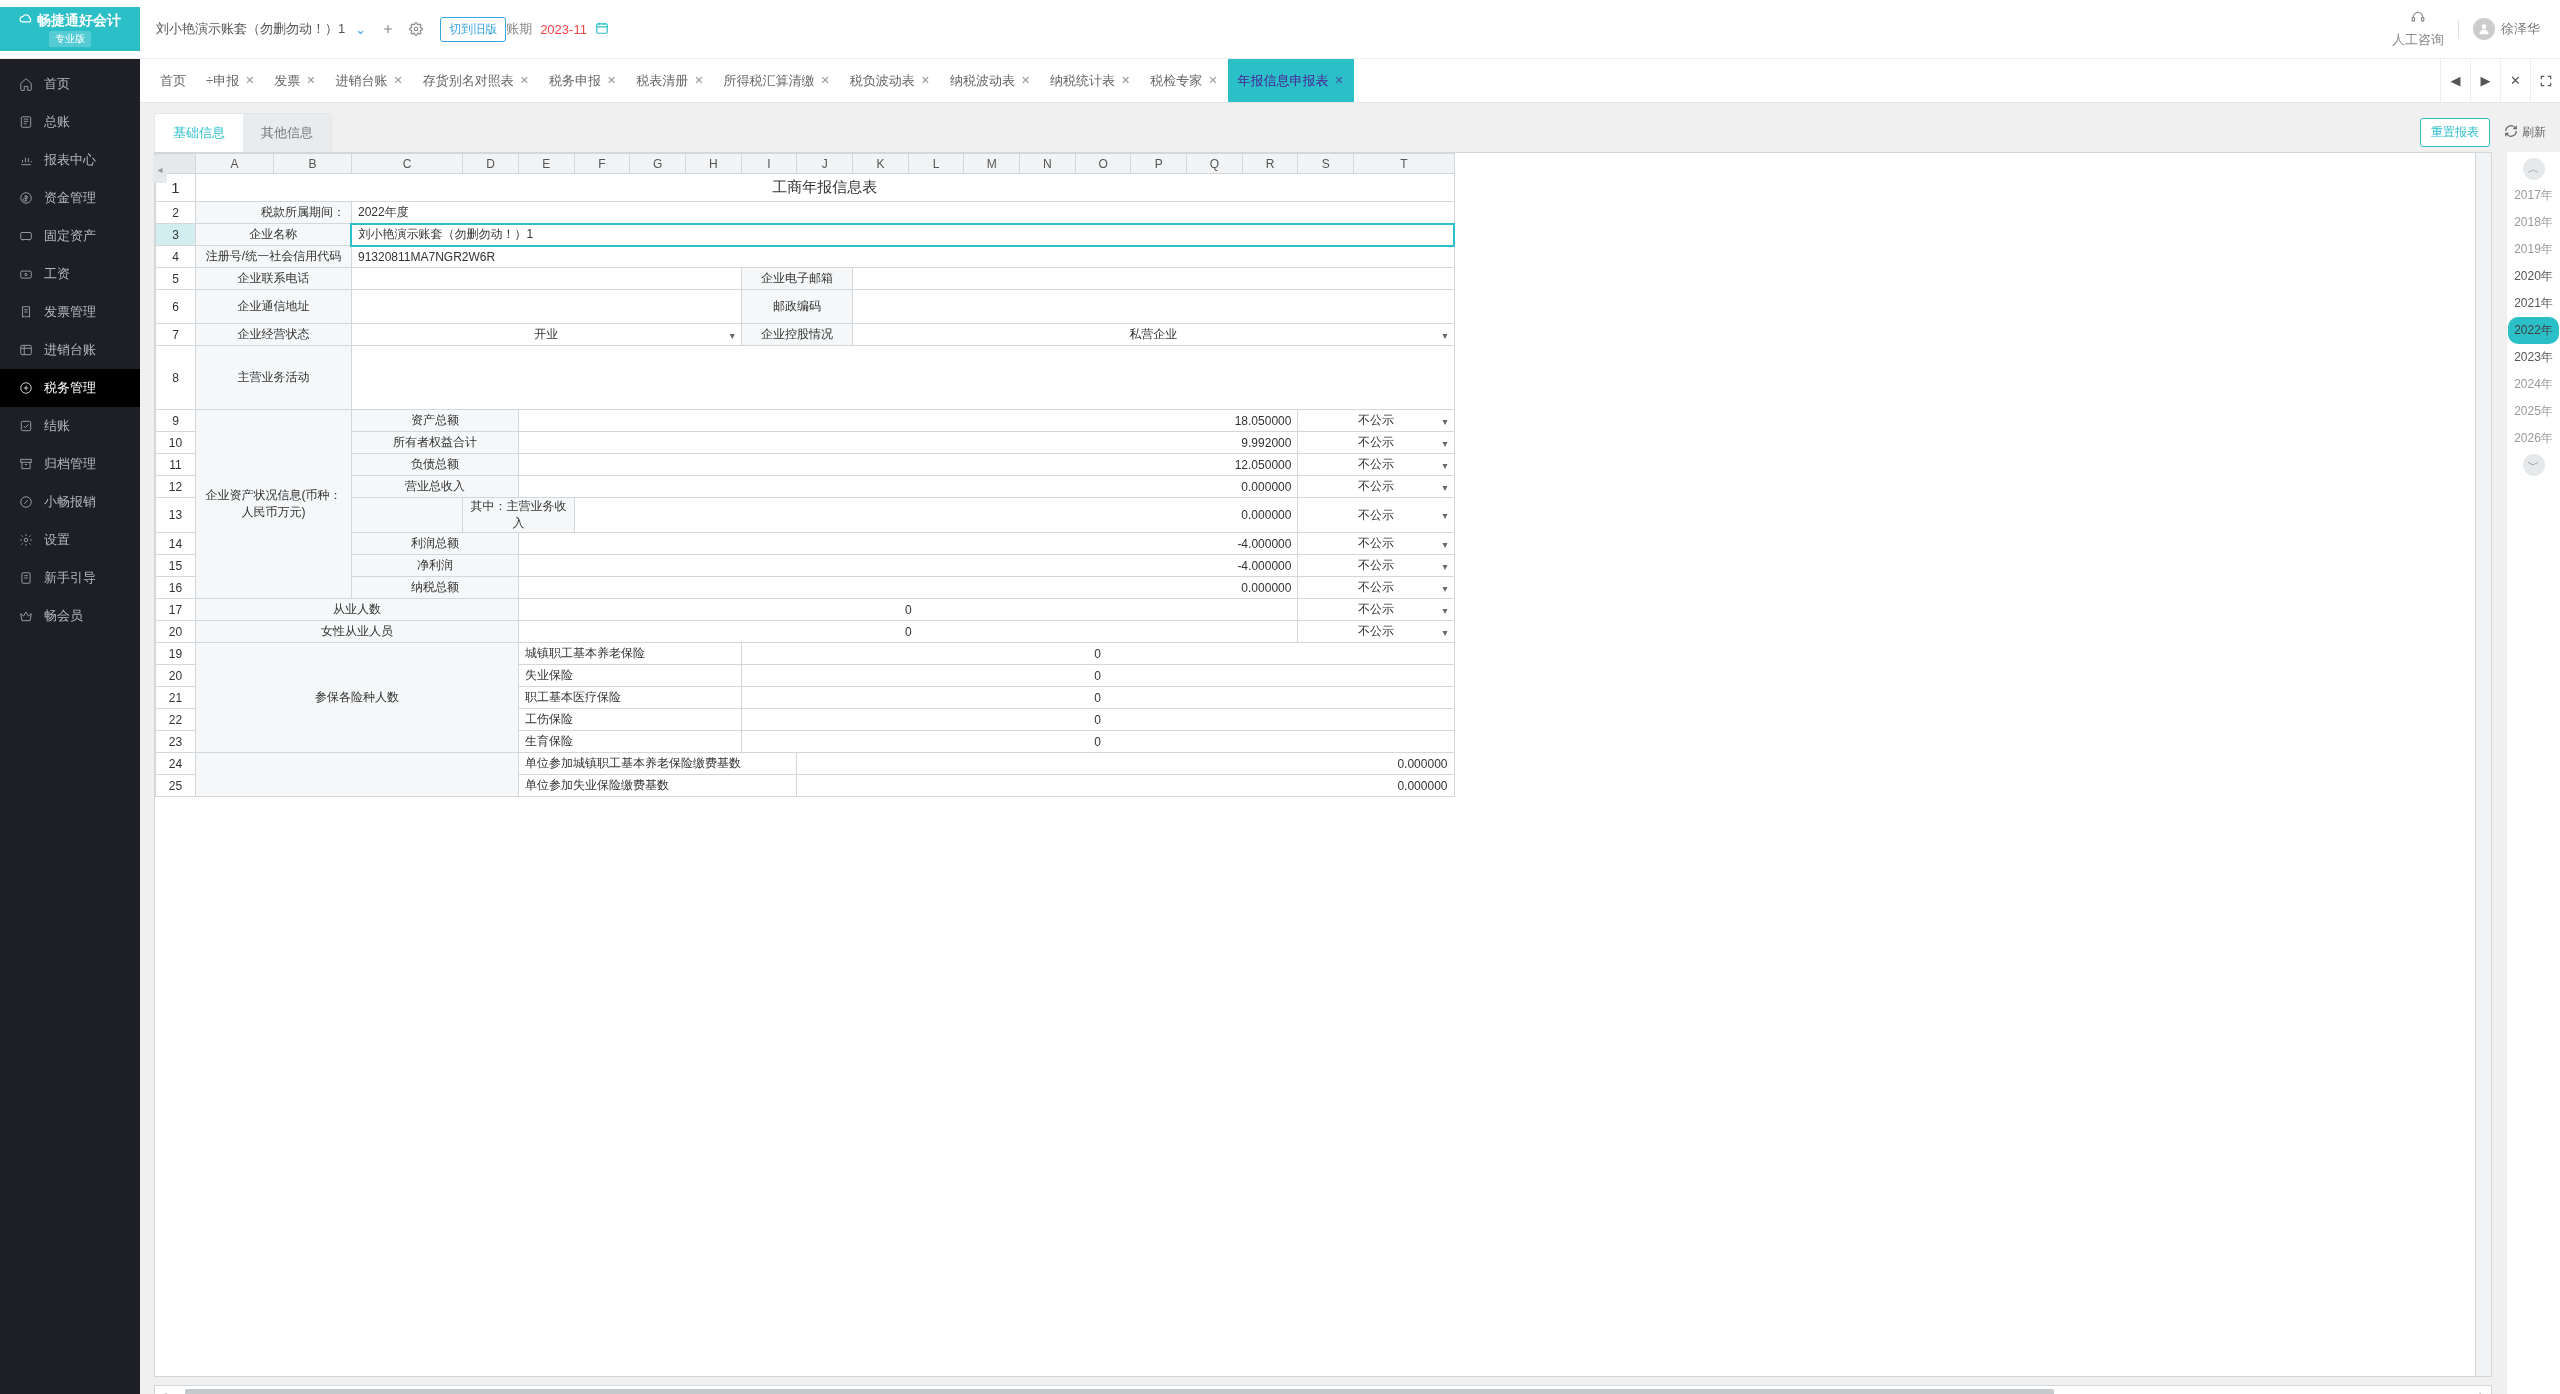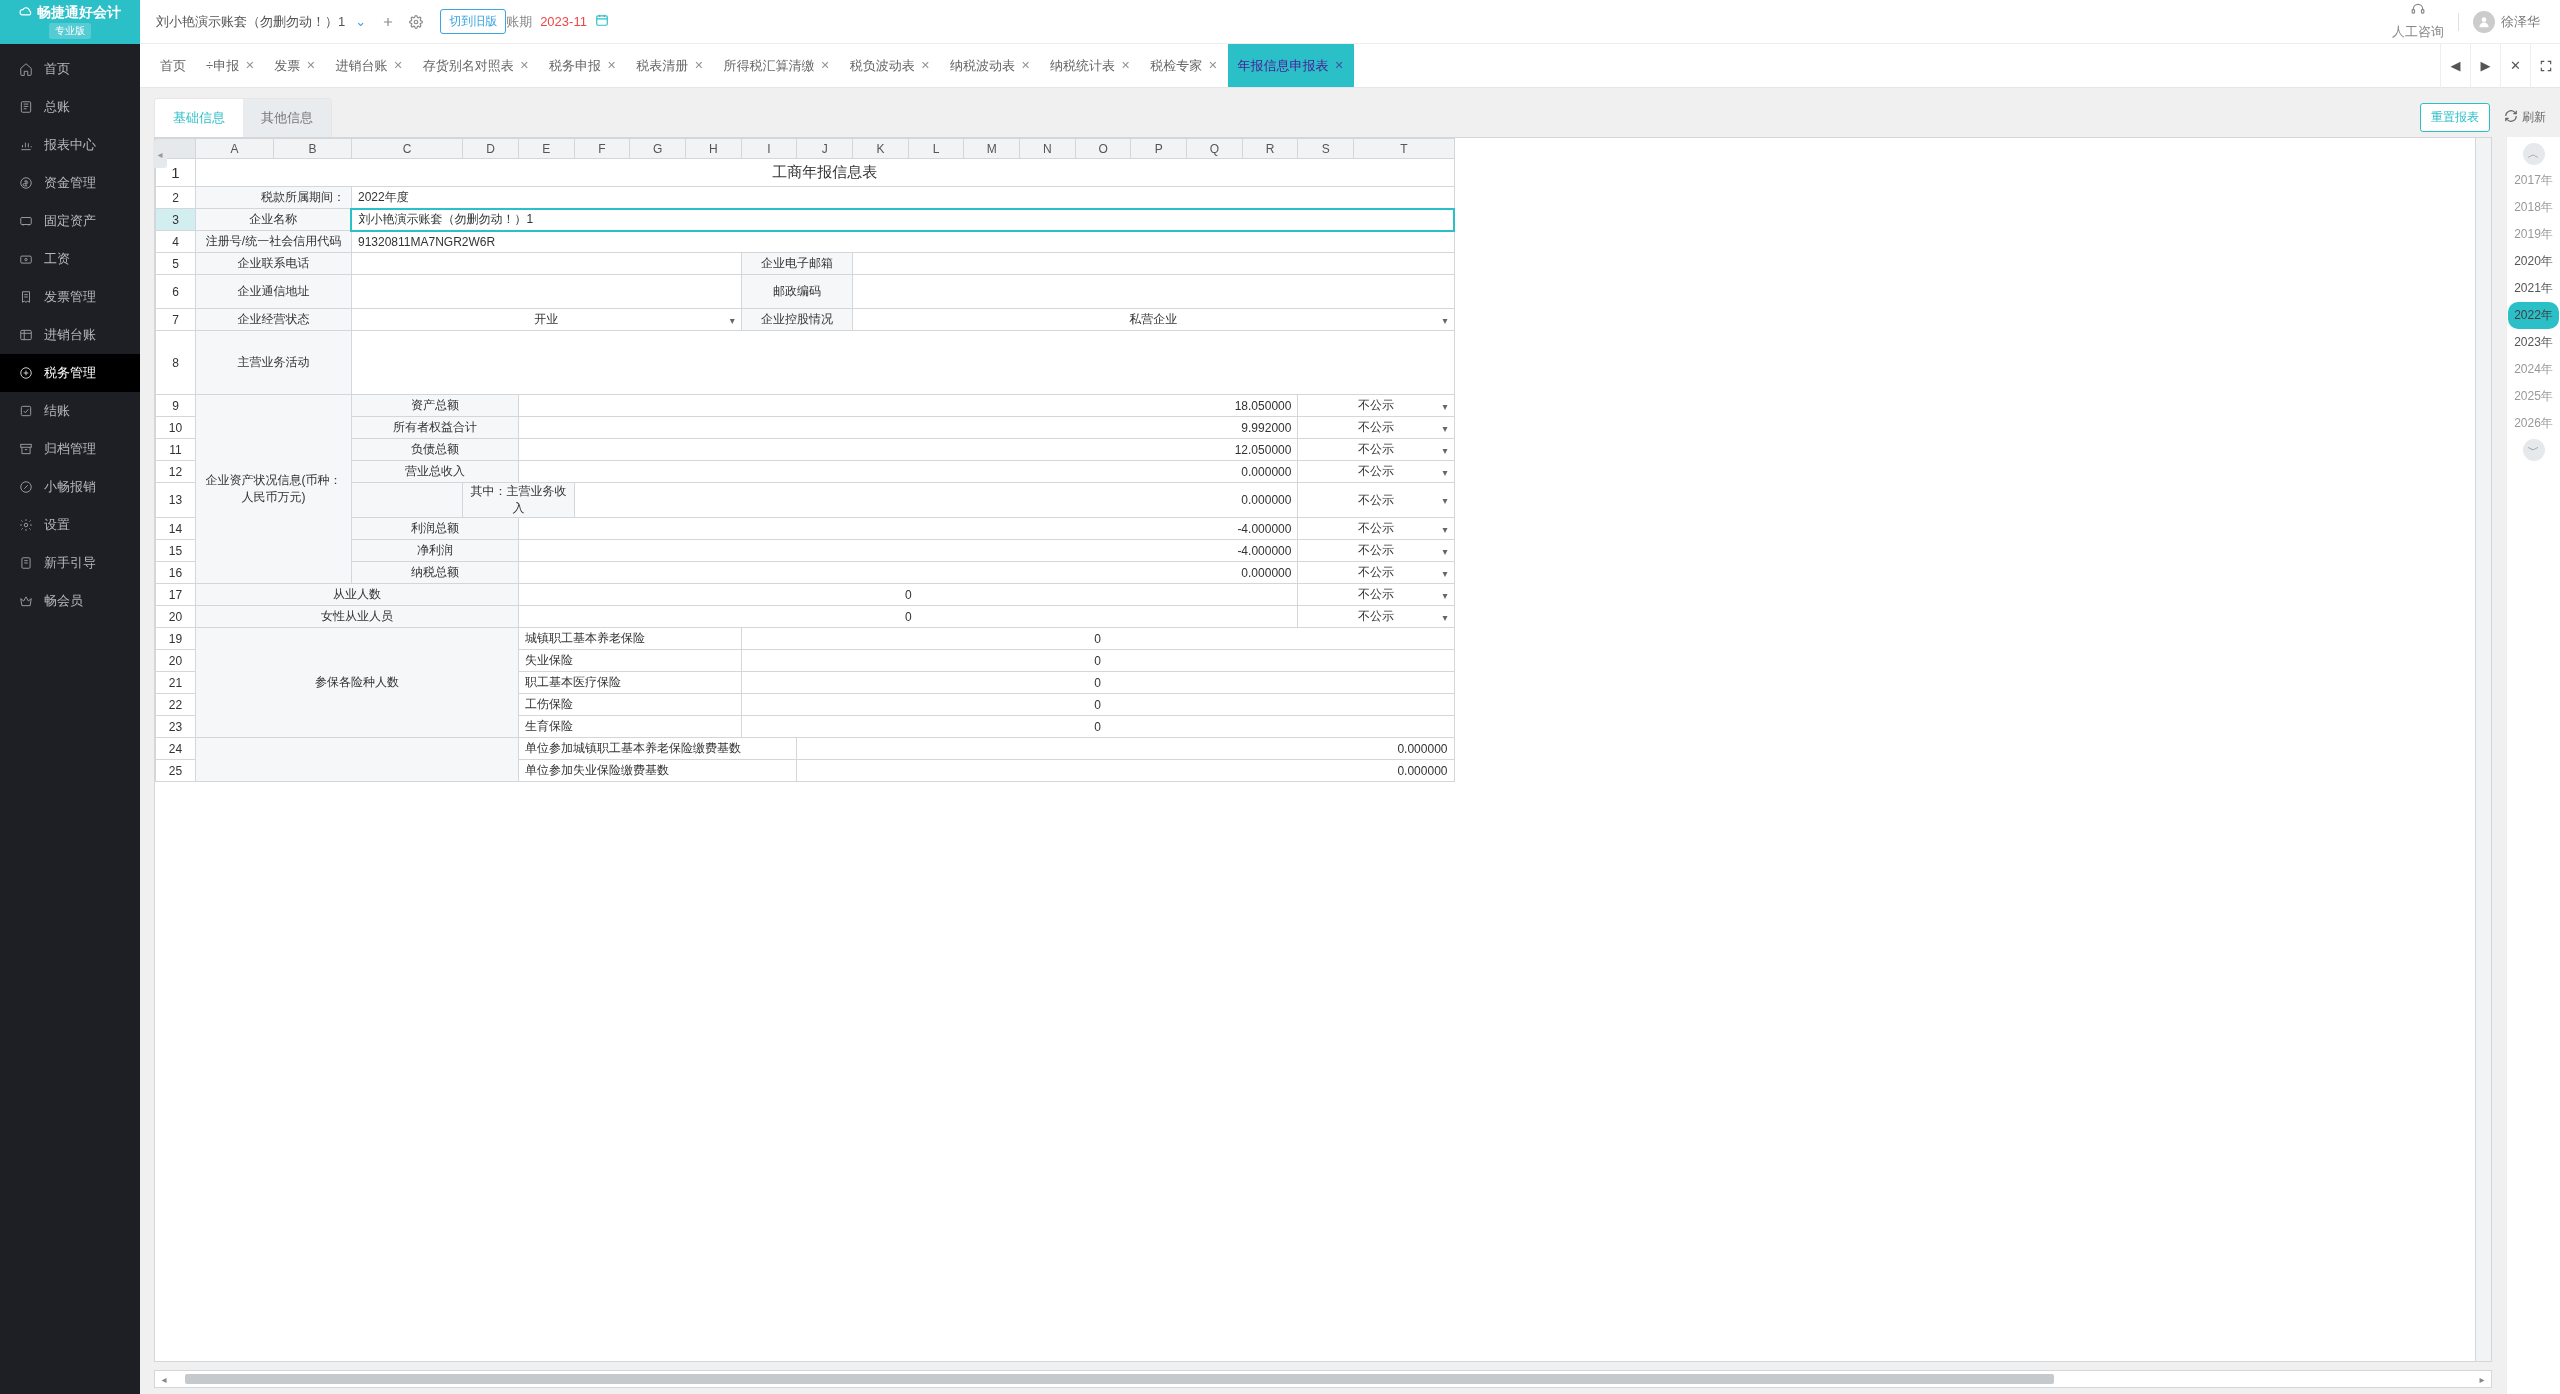--- a/index.html
+++ b/index.html
@@ -1,19 +1,19 @@
 <!DOCTYPE html>
 <html><head>
 <meta charset="utf-8">
 <style>
 * { margin: 0; padding: 0; box-sizing: border-box; font-family: "Microsoft YaHei", -apple-system, sans-serif; }
 body { background: #fff; font-size: 13px; color: #333; overflow: hidden; }
 
 
-.header { height: 44px; background: #fff; display: flex; align-items: center; padding: 0 20px 0 0; border-bottom: 1px solid #eee; }
+.header { height: 59px; background: #fff; display: flex; align-items: center; padding: 0 20px 0 0; border-bottom: 1px solid #eee; }
 .logo-area { width: 140px; height: 44px; background: #2bbfc8; display: flex; flex-direction: column; align-items: center; justify-content: center; color: #fff; }
 .logo-main { font-size: 14px; font-weight: bold; display:flex; align-items:center; gap:4px;}
 .logo-sub { font-size: 10px; background: rgba(255,255,255,0.2); padding: 1px 6px; border-radius: 2px; margin-top: 1px; }
 .account-selector { margin-left: 16px; display: flex; align-items: center; gap: 10px; color: #555; font-size: 13px; }
 .account-name { }
 .chevron-down { color: #3aa5e0; }
 .icon-btn { width: 20px; height: 20px; display: inline-flex; align-items: center; justify-content: center; color: #888; cursor: pointer; }
 .old-ver-btn { border: 1px solid #3aa5e0; color: #3aa5e0; padding: 3px 8px; border-radius: 3px; font-size: 12px; margin-left: 14px; cursor:pointer; background:#fff;}
 .period-area { display: flex; align-items: center; gap: 8px; color: #555; }
 .period-label { color: #888; }

